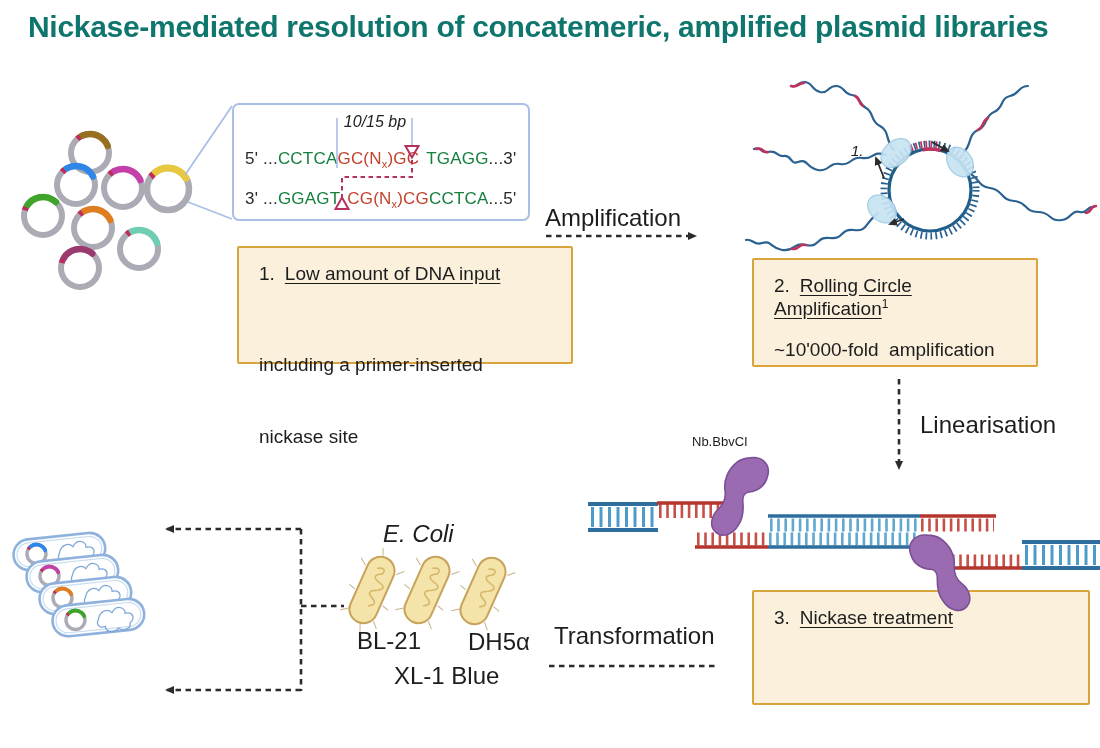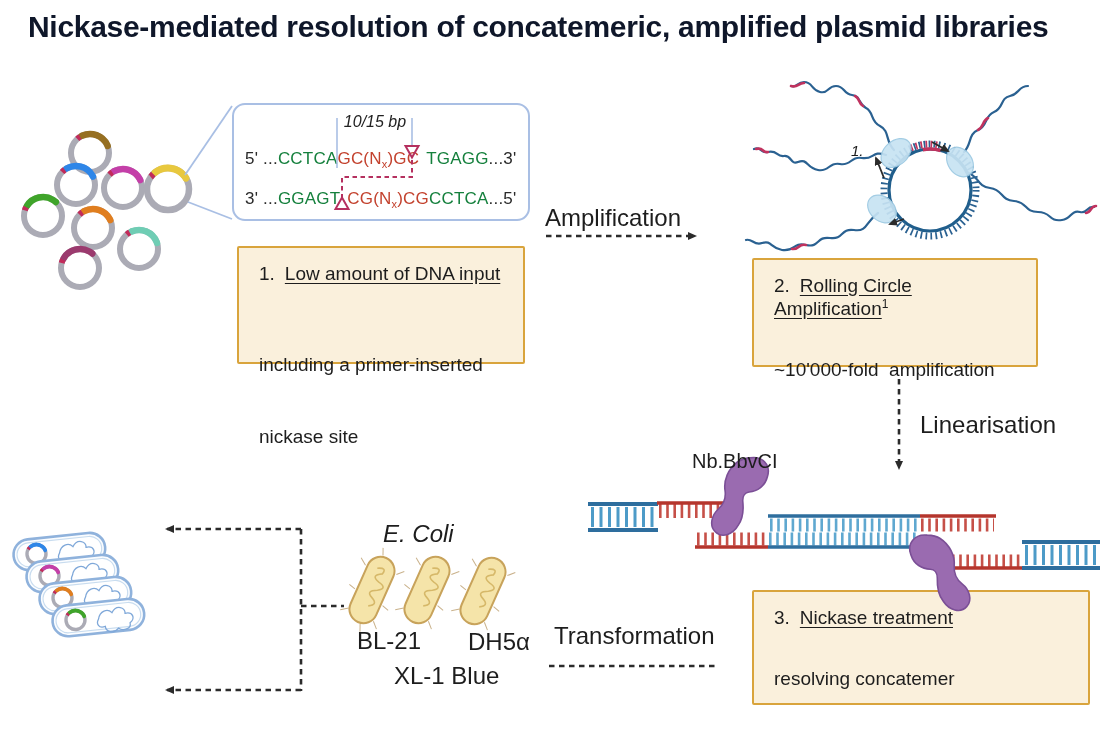--- a/index.html
+++ b/index.html
@@ -1,27 +1,27 @@
 <!DOCTYPE html>
 <html><head>
 <meta charset="utf-8">
 <style>
   html,body{margin:0;padding:0;background:#ffffff;}
   .canvas{position:relative;width:1100px;height:748px;background:#ffffff;overflow:hidden;
           font-family:"Liberation Sans", sans-serif;color:#1d1d1d;}
   .lbl{position:absolute;font-size:24px;color:#1d1d1d;z-index:3;white-space:nowrap;}
-  .title{position:absolute;left:28px;top:10px;font-size:30px;font-weight:bold;letter-spacing:-0.3px;color:#0f172a;z-index:3;}
+  .title{position:absolute;left:28px;top:10px;font-size:30px;font-weight:bold;letter-spacing:-0.3px;color:#0f766e;z-index:3;}
   .box{position:absolute;background:#FAF0DC;border:2.5px solid #D9A43C;border-radius:2px;
        font-size:19px;color:#1d1d1d;box-sizing:border-box;z-index:1;padding:15px 20px;}
   .num{margin-right:10px;}
   .u{text-decoration:underline;text-underline-offset:3px;}
-  .detail{margin-top:38px;white-space:pre-wrap;line-height:24px;}
+  .detail{margin-top:18px;white-space:pre-wrap;line-height:24px;}
   sup{font-size:12px;}
   .seq-box{position:absolute;left:232px;top:103px;width:298px;height:118px;border:2px solid #A9BFE4;
-           border-radius:13px;background:#ffffff;box-sizing:border-box;z-index:1;}
+           border-radius:7px;background:#ffffff;box-sizing:border-box;z-index:1;}
   .seq-line{position:absolute;left:11px;font-size:17px;letter-spacing:0.2px;white-space:nowrap;z-index:3;}
   .sq-dark{color:#2a2a2a;}
   .sq-blue{color:#15803d;}
   .sq-red{color:#C3422E;}
   .seqgap{display:inline-block;width:7px;}
   .space-r{margin-right:5px;}
   .sq-sub{font-size:11px;color:#C3422E;}
   .bp-label{position:absolute;left:98px;top:8px;width:86px;text-align:center;font-size:16px;
             font-style:italic;color:#222;z-index:3;}
   .electro{position:absolute;left:130px;top:560px;width:178px;text-align:center;font-size:19.5px;
@@ -30,42 +30,41 @@
   .small-ann{font-size:15px;font-style:italic;}
   svg.art{position:absolute;left:0;top:0;z-index:2;pointer-events:none;}
 </style>
 </head>
 <body>
 
 <div class="canvas">
 
   <div class="title">Nickase-mediated resolution of concatemeric, amplified plasmid libraries</div>
 
-  <div class="box" style="left:237px;top:246px;width:288px;height:118px;">
+  <div class="box" style="left:237px;top:246px;width:336px;height:118px;">
     <div>
       <span class="num">1.</span><span class="u">Low amount of DNA input</span>
     </div>
     <div class="detail" style="margin-top:20px;">
       <div>including a primer-inserted</div>
       <div>nickase site</div>
     </div>
   </div>
 
   <div class="box" style="left:752px;top:258px;width:286px;height:109px;">
     <div>
       <span class="num">2.</span><span class="u">Rolling Circle Amplification</span><sup>1</sup>
     </div>
     <div class="detail">~10'000-fold  amplification</div>
   </div>
 
   <div class="box" style="left:752px;top:590px;width:338px;height:115px;">
     <div>
       <span class="num">3.</span><span class="u">Nickase treatment</span>
     </div>
-    <div class="detail">resolving concatemer</div>
   </div>
 
   <div class="seq-box">
     <div class="bp-label">10/15 bp</div>
     <div class="seq-line" style="top:44px;">
       <span class="sq-dark space-r">5'</span><span class="sq-dark">...</span><span class="sq-blue">CCTCA</span><span class="sq-red">GC(N</span><sub class="sq-sub">x</sub><span class="sq-red">)GC</span><span class="seqgap"></span><span class="sq-blue">TGAGG</span><span class="sq-dark">...</span><span class="sq-dark">3'</span>
     </div>
     <div class="seq-line" style="top:84px;">
       <span class="sq-dark space-r">3'</span><span class="sq-dark">...</span><span class="sq-blue">GGAGT</span><span class="seqgap"></span><span class="sq-red">CG(N</span><sub class="sq-sub">x</sub><span class="sq-red">)CG</span><span class="sq-blue">CCTCA</span><span class="sq-dark">...</span><span class="sq-dark">5'</span>
     </div>
@@ -293,21 +292,21 @@
         <circle cx="23" cy="15.5" r="9.5" pathLength="100" fill="none" stroke="#3FA42A" stroke-width="3.8" stroke-dasharray="30 70" stroke-linecap="round" transform="rotate(-125 23 15.5)"></circle>
         <circle cx="23" cy="15.5" r="9.5" pathLength="100" fill="none" stroke="#C22B5A" stroke-width="3.4" stroke-dasharray="4 96" transform="rotate(-145 23 15.5)"></circle>
         <path d="M46,17 c2,-8 10,-10 14,-5 c5,-8 14,-4 13,2 c8,-1 10,6 4,10 c1,6 -8,8 -12,4 c-6,6 -13,2 -13,-3 c-7,2 -9,-4 -6,-8" fill="none" stroke="#7FA8D9" stroke-width="1.3"></path>
       </g>
     </g>
   </svg>
 
   <div class="lbl" style="left:545px;top:204px;">Amplification</div>
   <div class="lbl" style="left:920px;top:411px;">Linearisation</div>
   <div class="lbl" style="left:554px;top:622px;">Transformation</div>
-  <div class="lbl" style="left:692px;top:434px;font-size:20px;margin-top:16px;">Nb.BbvCI</div>
+  <div class="lbl" style="left:692px;top:434px;font-size:13px;">Nb.BbvCI</div>
   <div class="lbl small-ann" style="left:851px;top:142px;">1.</div>
   <div class="lbl italic" style="left:383px;top:520px;">E. Coli</div>
   <div class="lbl" style="left:357px;top:627px;">BL-21</div>
   <div class="lbl" style="left:468px;top:628px;">DH5α</div>
   <div class="lbl" style="left:394px;top:662px;">XL-1 Blue</div>
 
 
 </div>
 
 </body></html>

